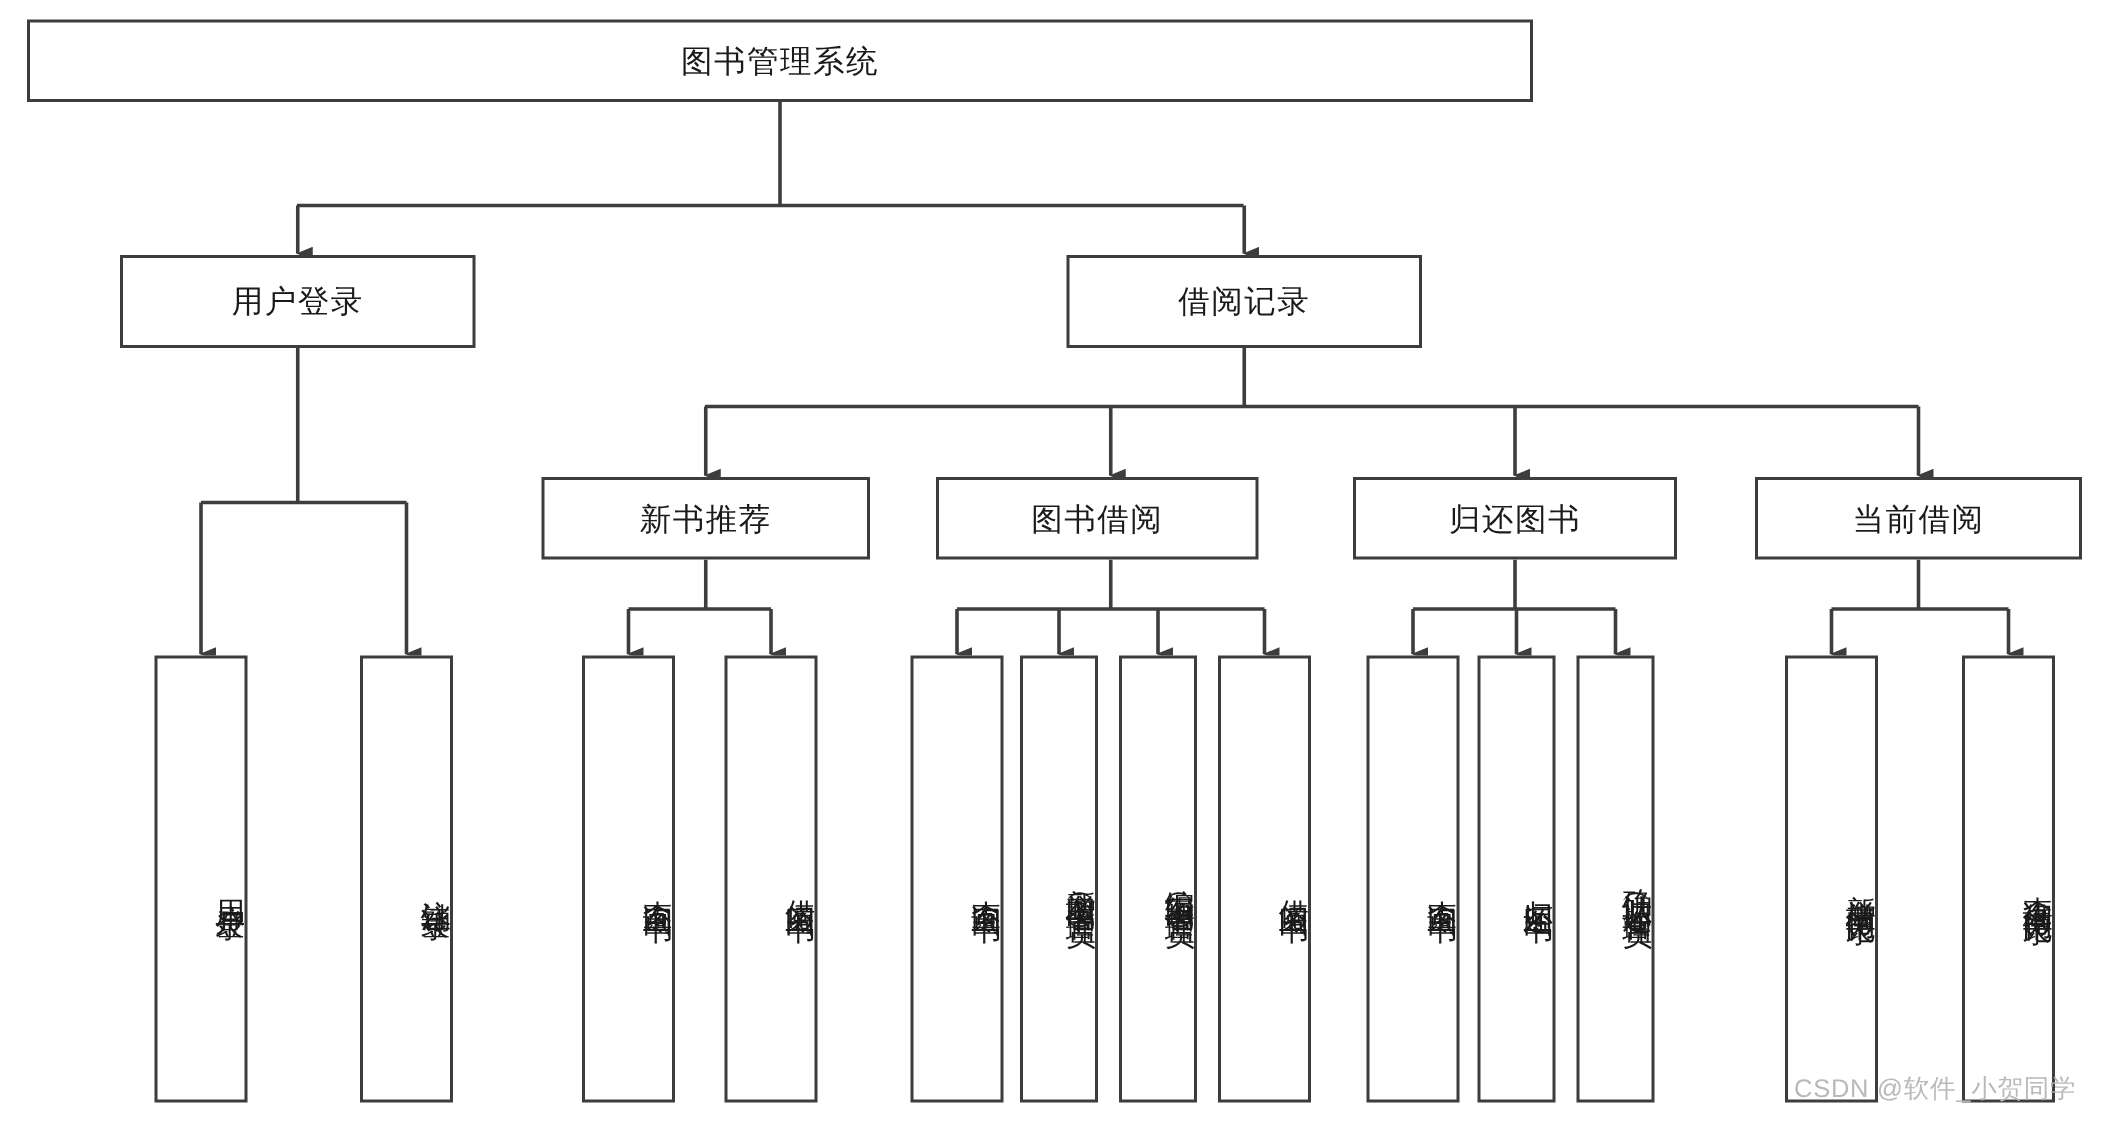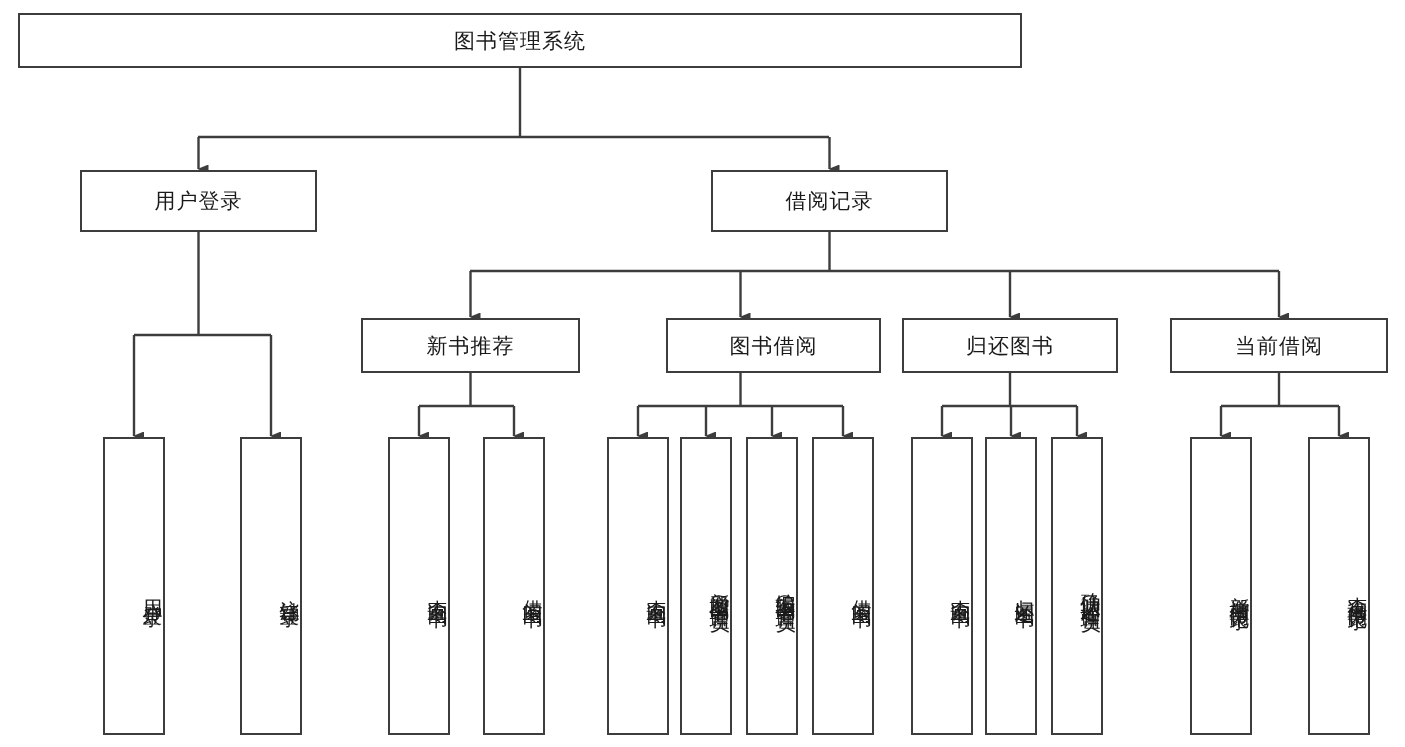--- a/index.html
+++ b/index.html
@@ -81,21 +81,21 @@
       </div>
       <div class="node horiz" style="left: 80px; top: 170px; width: 237px; height: 62px;">
         <span>用户登录</span>
       </div>
       <div class="node horiz" style="left: 711px; top: 170px; width: 237px; height: 62px;">
         <span>借阅记录</span>
       </div>
       <div class="node horiz" style="left: 361px; top: 318px; width: 219px; height: 55px;">
         <span>新书推荐</span>
       </div>
-      <div class="node horiz" style="left: 666px; top: 318px; width: 215px; height: 55px;">
+      <div class="node horiz" style="left: 624px; top: 318px; width: 215px; height: 55px;">
         <span>图书借阅</span>
       </div>
       <div class="node horiz" style="left: 902px; top: 318px; width: 216px; height: 55px;">
         <span>归还图书</span>
       </div>
       <div class="node horiz" style="left: 1170px; top: 318px; width: 218px; height: 55px;">
         <span>当前借阅</span>
       </div>
       <div class="node vert" style="left: 103px; top: 437px; width: 62px; height: 298px;">
         <span>用户登录</span>
@@ -130,13 +130,14 @@
       <div class="node vert" style="left: 1051px; top: 437px; width: 52px; height: 298px;">
         <span>确认归还（管理员）</span>
       </div>
       <div class="node vert" style="left: 1190px; top: 437px; width: 62px; height: 298px;">
         <span>新增借阅记录</span>
       </div>
       <div class="node vert" style="left: 1308px; top: 437px; width: 62px; height: 298px;">
         <span>查询借阅记录</span>
       </div>
     </div>
+  <div class="watermark" style="left:1196px;top:714px;">CSDN @软件_小贺同学</div>
 </div>
 
 </body></html>

